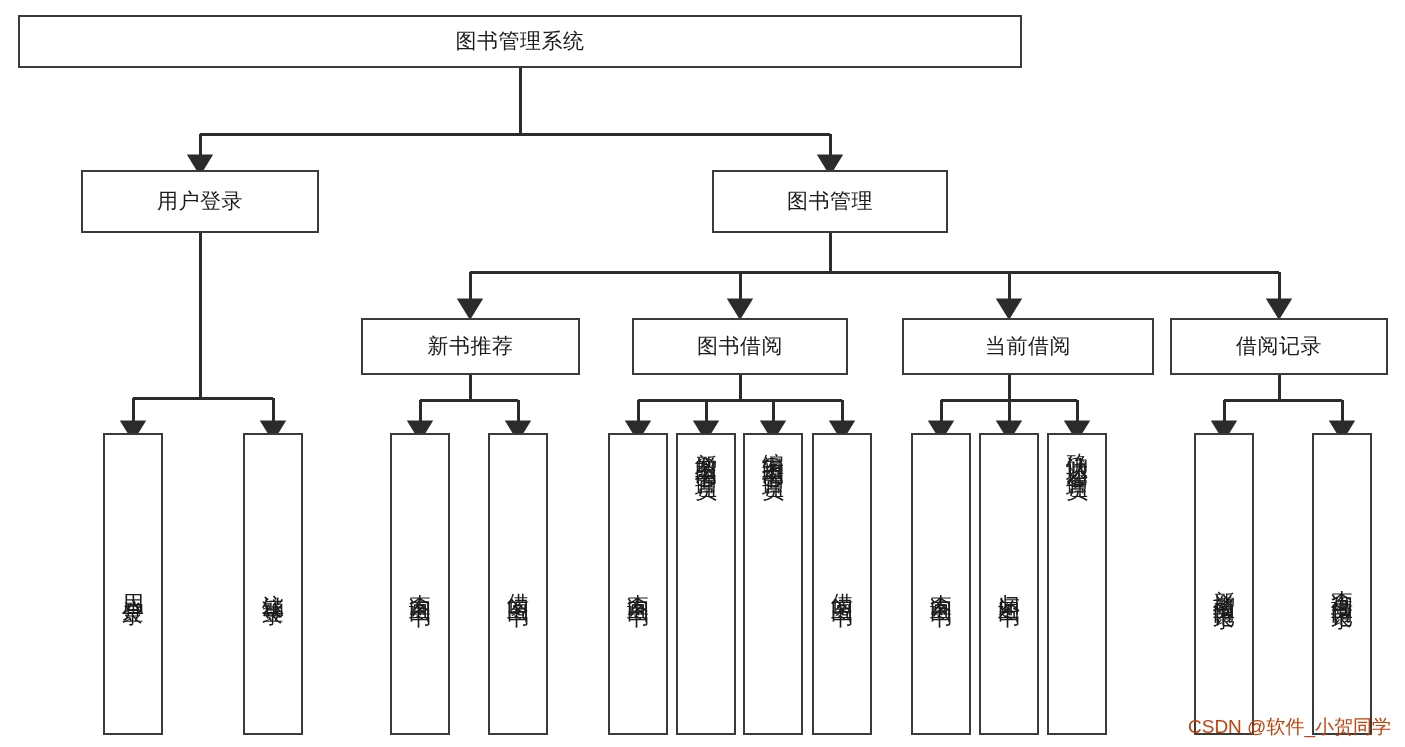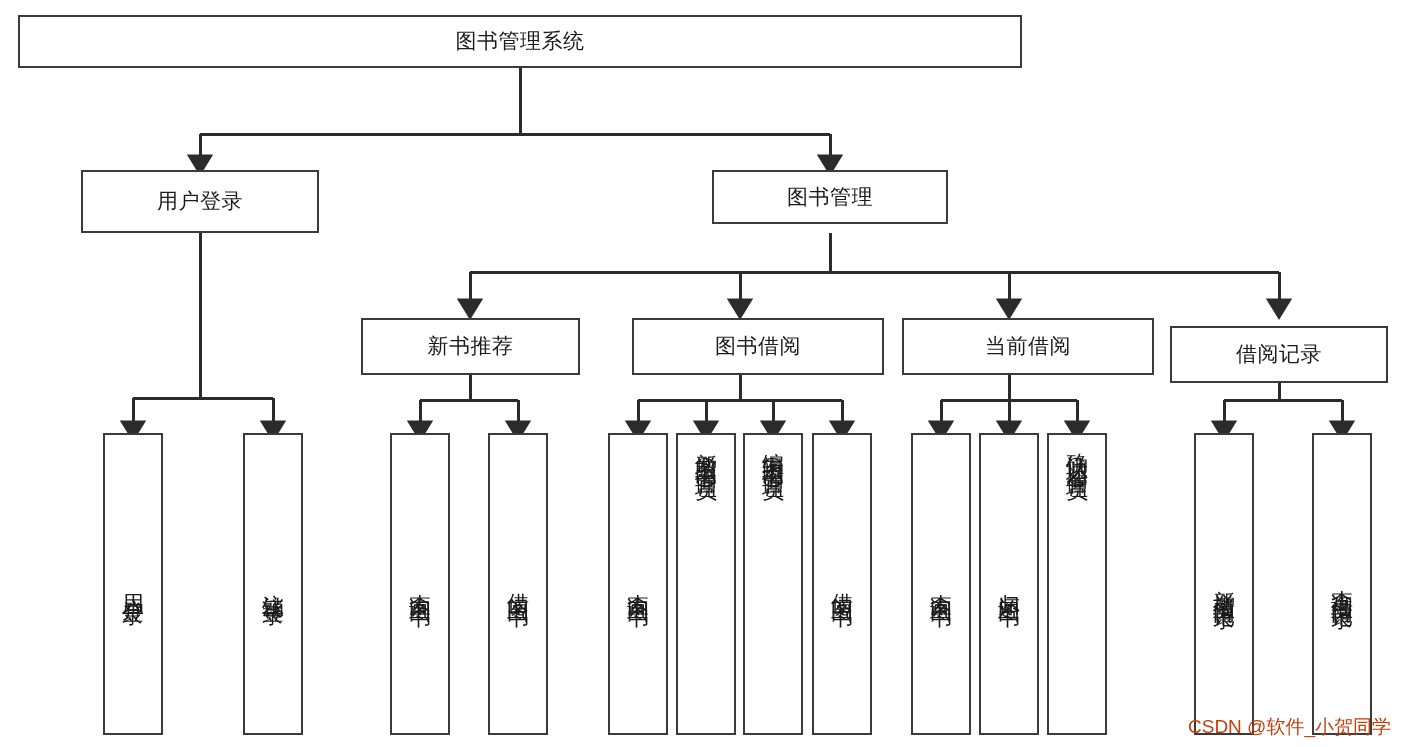--- a/index.html
+++ b/index.html
@@ -132,37 +132,37 @@
   </svg>
 
   <div class="node horizontal" style="left:18px; top:15px; width:1004px; height:53px;">
     <span class="node-label">图书管理系统</span>
   </div>
 
   <div class="node horizontal" style="left:81px; top:170px; width:238px; height:63px;">
     <span class="node-label">用户登录</span>
   </div>
 
-  <div class="node horizontal" style="left:712px; top:170px; width:236px; height:54px;">
+  <div class="node horizontal" style="left:712px; top:170px; width:236px; height:63px;">
     <span class="node-label">图书管理</span>
   </div>
 
   <div class="node horizontal" style="left:361px; top:318px; width:219px; height:57px;">
     <span class="node-label">新书推荐</span>
   </div>
 
-  <div class="node horizontal" style="left:632px; top:318px; width:252px; height:57px;">
+  <div class="node horizontal" style="left:632px; top:318px; width:216px; height:57px;">
     <span class="node-label">图书借阅</span>
   </div>
 
   <div class="node horizontal" style="left:902px; top:318px; width:252px; height:57px;">
     <span class="node-label">当前借阅</span>
   </div>
 
-  <div class="node horizontal" style="left:1170px; top:318px; width:218px; height:57px;margin-top:8px;">
+  <div class="node horizontal" style="left:1170px; top:318px; width:218px; height:57px;">
     <span class="node-label">借阅记录</span>
   </div>
 
   <div class="node leaf centered" style="left:103px; top:433px; width:60px; height:302px;">
     <span class="node-label">用户登录</span>
   </div>
 
   <div class="node leaf centered" style="left:243px; top:433px; width:60px; height:302px;">
     <span class="node-label">注销登录</span>
   </div>

